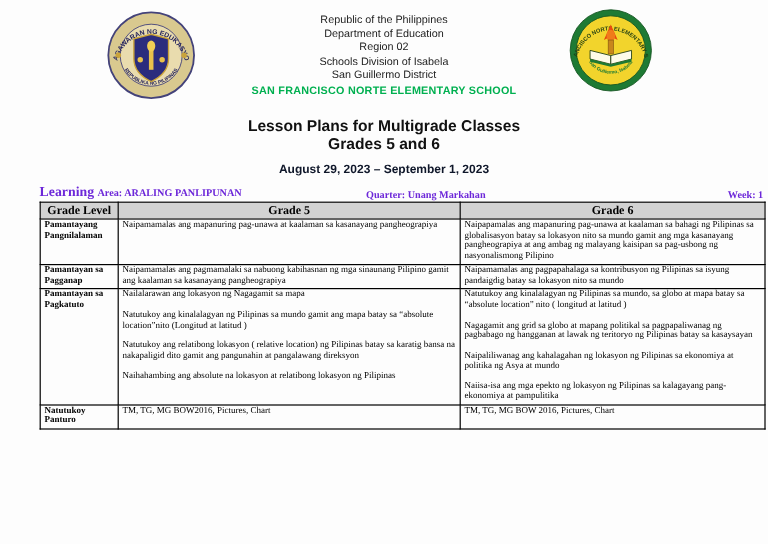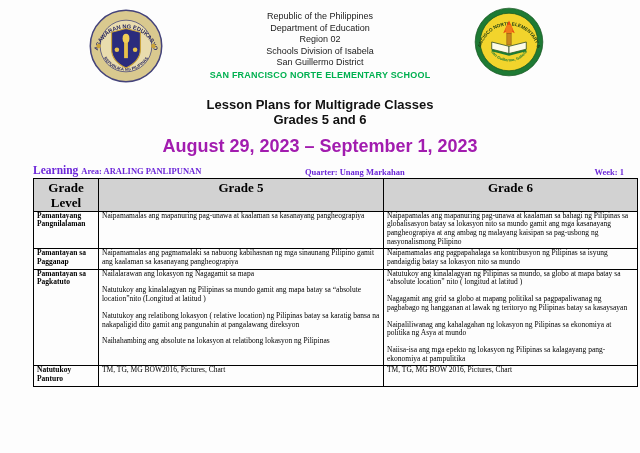--- a/index.html
+++ b/index.html
@@ -14,41 +14,41 @@
   .letterhead{position:relative;padding-top:11px;text-align:center;}
   .lh-line{font-size:9px;line-height:11.5px;color:#222;}
   .lh-school{font-size:9px;line-height:12px;font-weight:bold;color:#00b050;letter-spacing:.2px;}
   .logo{position:absolute;top:8px;}
   .logo-left{left:88px;}
   .logo-right{left:472px;top:6px;}
 
   
   .title-block{text-align:center;margin-top:16px;}
   .title-line{font-size:13px;font-weight:bold;line-height:15.5px;color:#111;}
-  .title-date{font-size:18px;font-weight:bold;margin-top:8px;color:#a21caf;}
+  .title-date{font-size:10px;font-weight:bold;margin-top:8px;color:#0f172a;}
 
   
   .meta{position:relative;height:14px;margin-top:7px;font-family:"Liberation Serif",serif;font-weight:bold;color:#6d28d9;}
   .meta .learning{position:absolute;left:33px;top:0;font-size:11.5px;}
   .meta .area{font-size:8.5px;}
   .meta .quarter{position:absolute;left:305px;top:3px;font-size:8.5px;}
-  .meta .week{position:absolute;right:16px;top:3px;font-size:8.5px;}
+  .meta .week{position:absolute;right:4px;top:3px;font-size:8.5px;}
 
   
   table.plan{
     border-collapse:collapse;table-layout:fixed;
     margin-left:33px;width:604px;
     font-family:"Liberation Serif",serif;font-size:7.5px;line-height:1.16;color:#000;
   }
   table.plan td,table.plan th{
     border:1px solid #000;vertical-align:top;padding:0 3px 2px 3px;
     overflow:hidden;
   }
   table.plan th{
-    background:#d2d2d2;font-size:13px;font-weight:bold;text-align:center;padding:1px 2px;
+    background:#d2d2d2;font-size:10px;font-weight:bold;text-align:center;padding:1px 2px;
   }
   td.rowlabel{font-weight:bold;}
   td.cell p{margin:0 0 8px 0;}
   td.cell p:last-child{margin-bottom:0;}
   tr.tall-pad td{padding-bottom:10px;}
   .it{font-style:italic;}
 </style>
 </head>
 <body>
 

